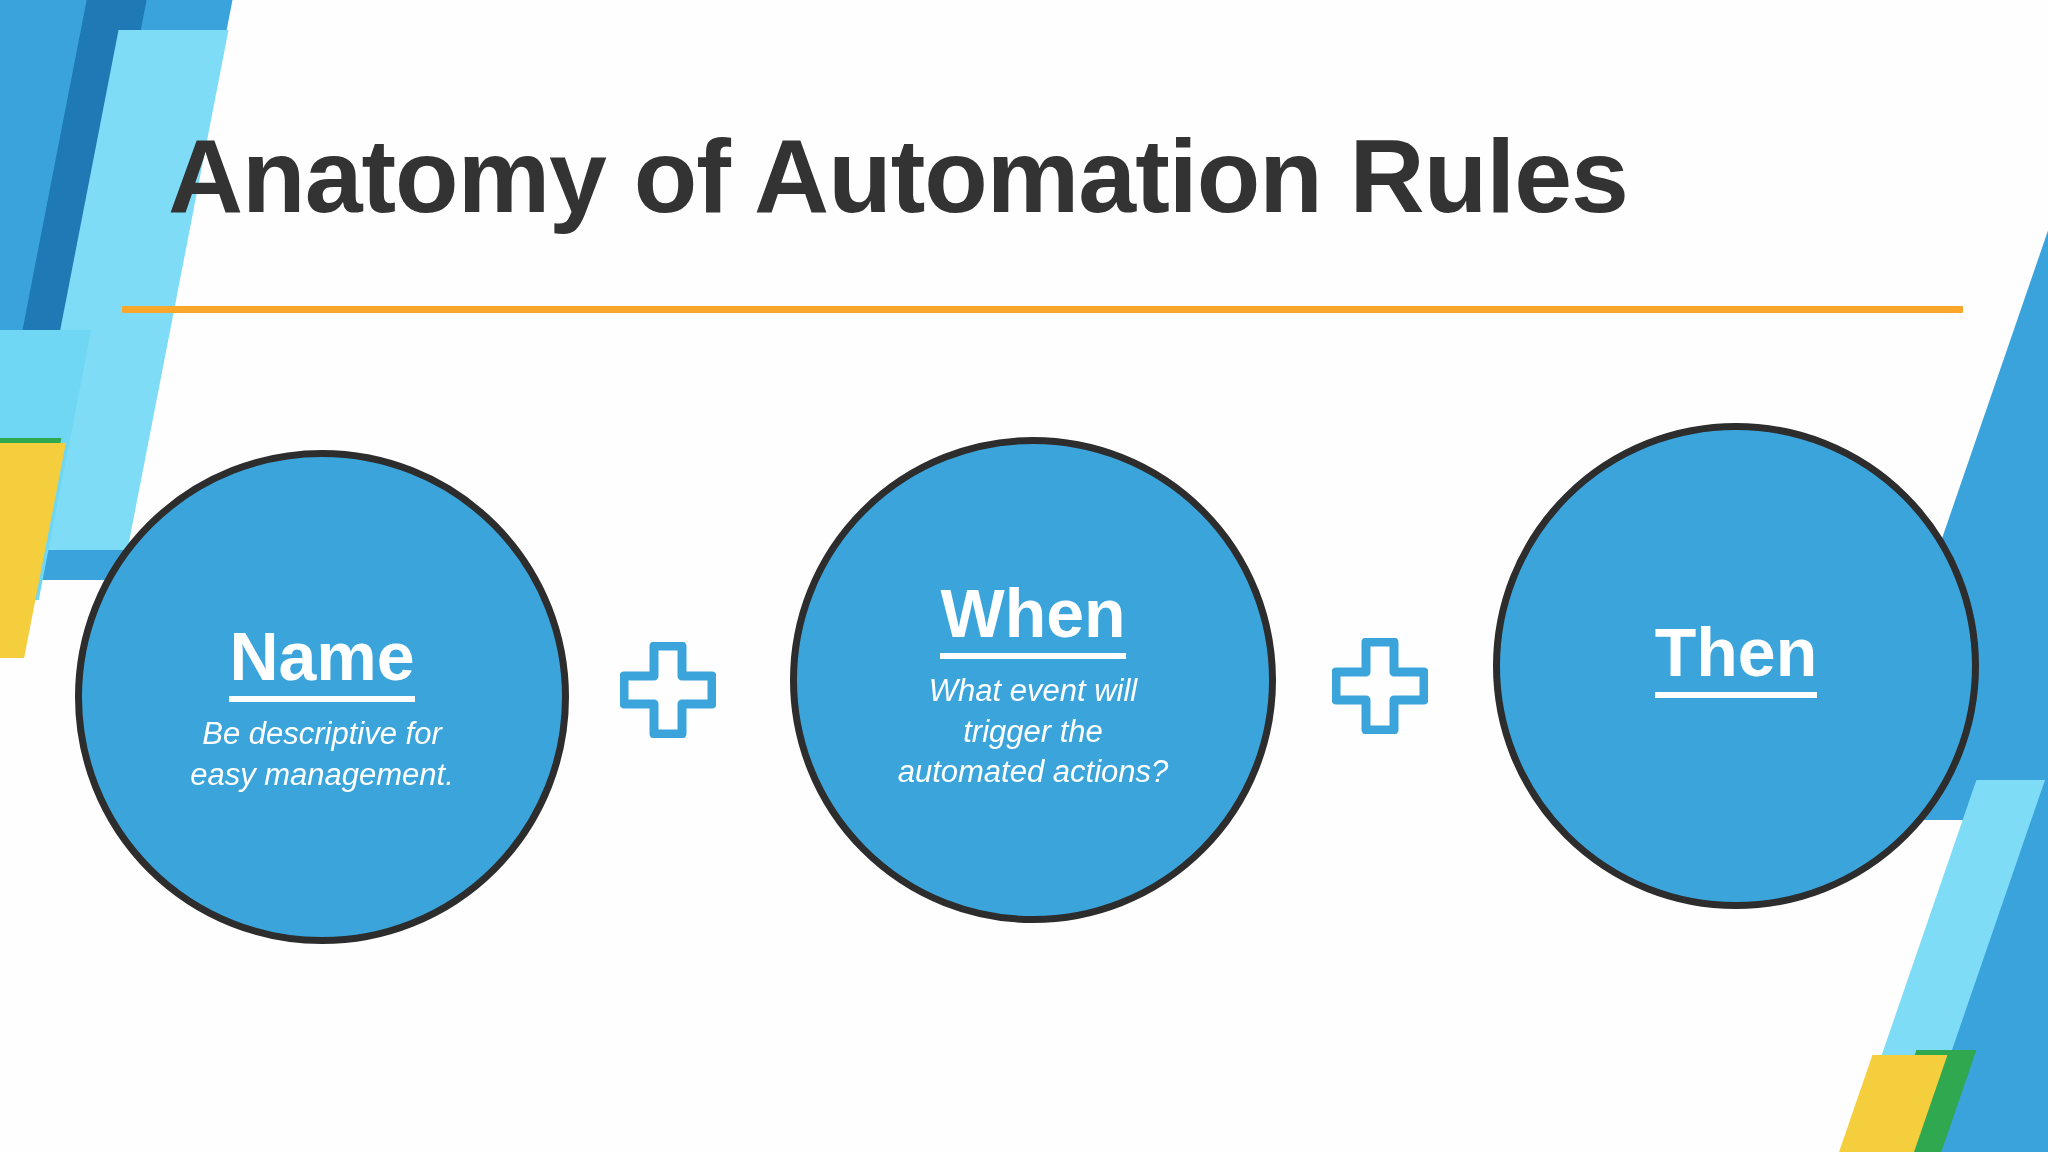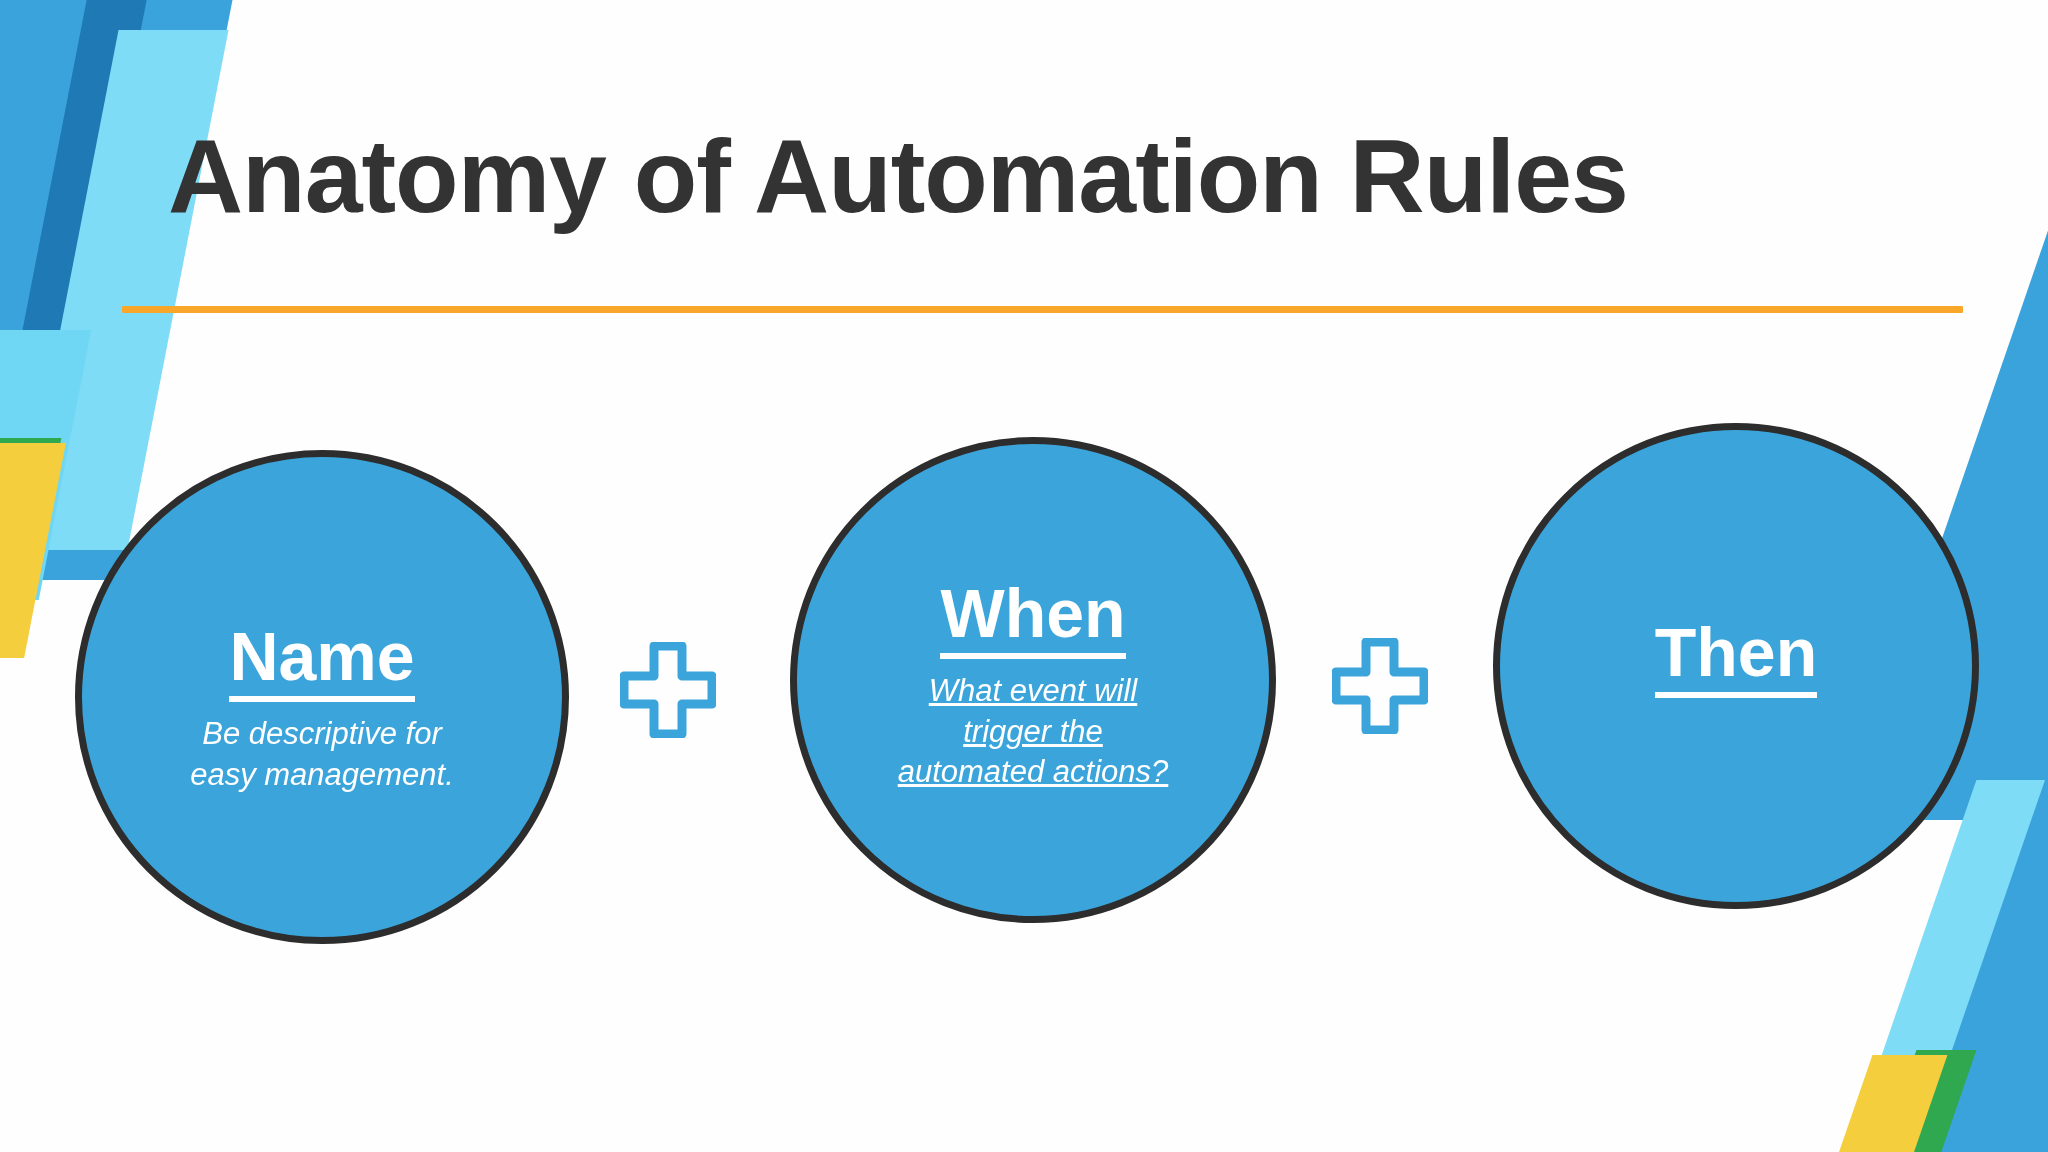--- a/index.html
+++ b/index.html
@@ -110,21 +110,21 @@
   }
   .c-body{
     font-size:31px;font-style:italic;line-height:1.32;
     max-width:330px;
   }
   #circle-name{ left:75px;  top:450px;  width:494px; height:494px; }
   #circle-when{ left:790px; top:437px;  width:486px; height:486px; }
   #circle-then{ left:1493px;top:423px;  width:486px; height:486px;align-items:center; }
 
   #circle-name .c-body{max-width:300px;font-style:italic;}
-  #circle-when .c-body{max-width:280px;text-decoration:underline;}
+  #circle-when .c-body{max-width:280px;}
   #circle-then .c-body{max-width:330px;}
 
   
   #circle-name .inner{transform:translateY(12px);}
   #circle-when .inner{transform:translateY(6px);}
   #circle-then .inner{transform:translateY(-2px);}
   .inner{display:flex;flex-direction:column;align-items:center;}
 
   
   .plus-icon{position:absolute;}

